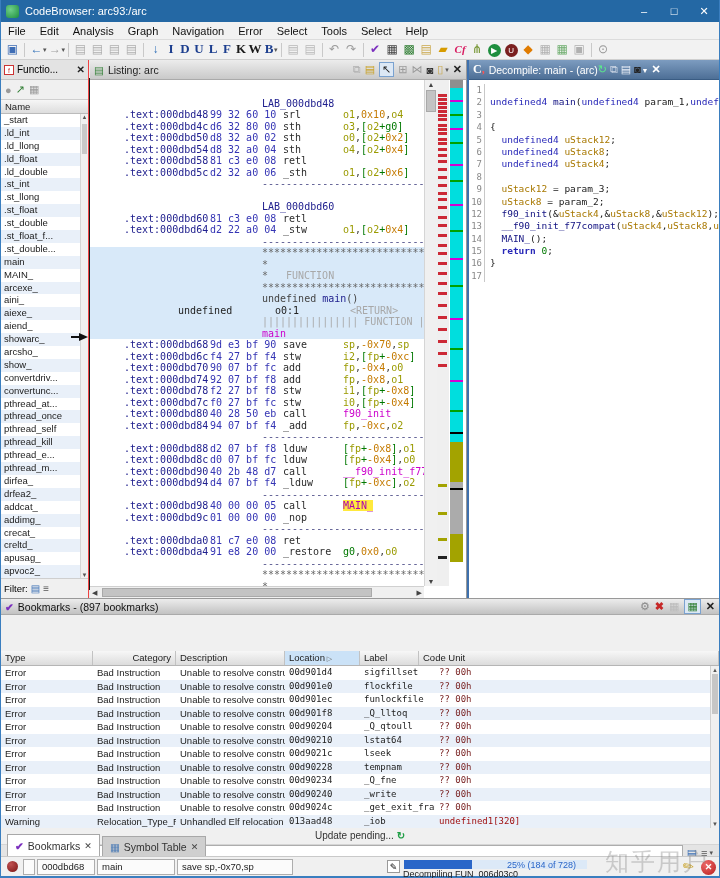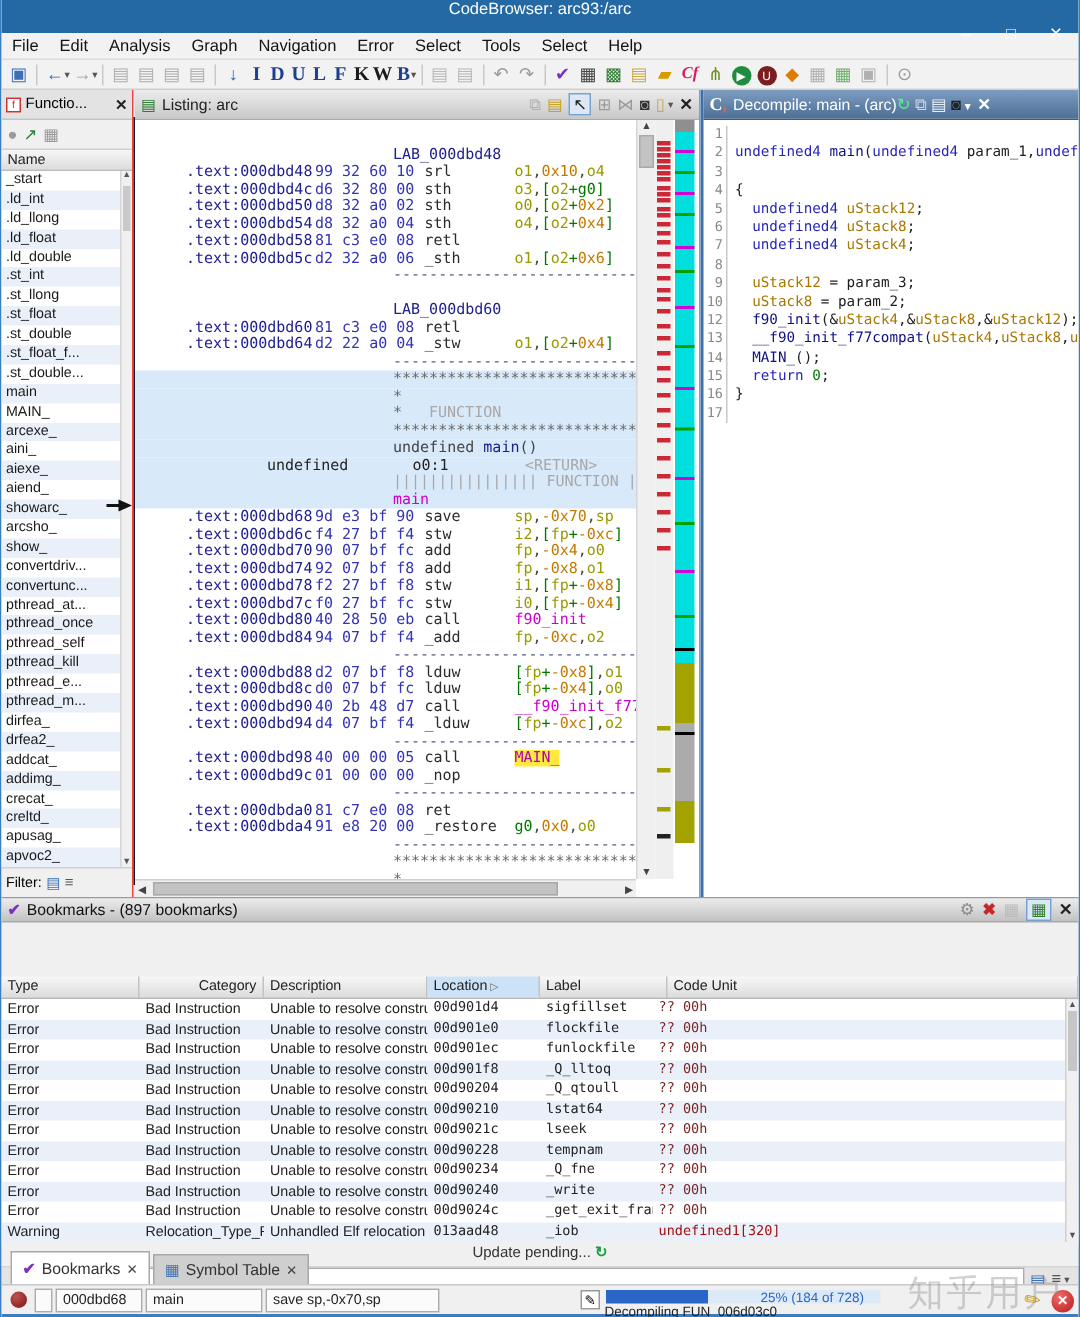--- a/index.html
+++ b/index.html
@@ -1,21 +1,21 @@
 <!DOCTYPE html>
 <html><head>
 <meta charset="utf-8">
 <style>
   html,body{margin:0;padding:0;background:#888;}
   *{box-sizing:border-box;}
   .window{position:relative;width:720px;height:878px;background:#f0f0f0;
     font-family:"Liberation Sans",sans-serif;overflow:hidden;
     border-left:1px solid #3a7ebf;border-right:1px solid #3a7ebf;}
   
-  .titlebar{height:22px;background:#2468a4;color:#fff;display:flex;align-items:center;font-size:11px;flex-direction:column;}
+  .titlebar{height:22px;background:#2468a4;color:#fff;display:flex;align-items:center;font-size:11px;}
   .app-icon{width:13px;height:13px;margin:0 6px 0 5px;border-radius:3px;
     background:radial-gradient(circle at 35% 35%,#6fd08a,#1e8e3e);}
   .tb-btns{margin-left:auto;display:flex;height:22px;}
   .tb-btn{width:30px;text-align:center;line-height:22px;font-size:11px;color:#fff;}
   
   .menubar{height:18px;background:#f2f2f2;border-bottom:1px solid #dcdcdc;display:flex;align-items:center;font-size:11px;color:#111;}
   .menu-item{padding:0 7px;height:18px;line-height:18px;}
   
   .toolbar{height:20px;background:#f2f2f2;border-bottom:1px solid #cfcfcf;display:flex;align-items:center;padding-left:3px;}
   .tbi{display:inline-block;width:17px;height:17px;line-height:16px;text-align:center;font-size:12px;position:relative;}
@@ -430,21 +430,21 @@
           <div class="dl"><span class="dln">4</span><span><i class="d-p" style="font-style: normal;">{</i></span></div>
           <div class="dl"><span class="dln">5</span><span><i class="d-p" style="font-style: normal;">  </i><i class="d-t" style="font-style: normal;">undefined4</i><i class="d-p" style="font-style: normal;"> </i><i class="d-v" style="font-style: normal;">uStack12</i><i class="d-p" style="font-style: normal;">;</i></span></div>
           <div class="dl"><span class="dln">6</span><span><i class="d-p" style="font-style: normal;">  </i><i class="d-t" style="font-style: normal;">undefined4</i><i class="d-p" style="font-style: normal;"> </i><i class="d-v" style="font-style: normal;">uStack8</i><i class="d-p" style="font-style: normal;">;</i></span></div>
           <div class="dl"><span class="dln">7</span><span><i class="d-p" style="font-style: normal;">  </i><i class="d-t" style="font-style: normal;">undefined4</i><i class="d-p" style="font-style: normal;"> </i><i class="d-v" style="font-style: normal;">uStack4</i><i class="d-p" style="font-style: normal;">;</i></span></div>
           <div class="dl"><span class="dln">8</span><span></span></div>
           <div class="dl"><span class="dln">9</span><span><i class="d-p" style="font-style: normal;">  </i><i class="d-v" style="font-style: normal;">uStack12</i><i class="d-p" style="font-style: normal;"> = </i><i class="d-p" style="font-style: normal;">param_3</i><i class="d-p" style="font-style: normal;">;</i></span></div>
           <div class="dl"><span class="dln">10</span><span><i class="d-p" style="font-style: normal;">  </i><i class="d-v" style="font-style: normal;">uStack8</i><i class="d-p" style="font-style: normal;"> = </i><i class="d-p" style="font-style: normal;">param_2</i><i class="d-p" style="font-style: normal;">;</i></span></div>
           <div class="dl"><span class="dln">12</span><span><i class="d-p" style="font-style: normal;">  </i><i class="d-f" style="font-style: normal;">f90_init</i><i class="d-p" style="font-style: normal;">(&amp;</i><i class="d-v" style="font-style: normal;">uStack4</i><i class="d-p" style="font-style: normal;">,&amp;</i><i class="d-v" style="font-style: normal;">uStack8</i><i class="d-p" style="font-style: normal;">,&amp;</i><i class="d-v" style="font-style: normal;">uStack12</i><i class="d-p" style="font-style: normal;">);</i></span></div>
           <div class="dl"><span class="dln">13</span><span><i class="d-p" style="font-style: normal;">  </i><i class="d-f" style="font-style: normal;">__f90_init_f77compat</i><i class="d-p" style="font-style: normal;">(</i><i class="d-v" style="font-style: normal;">uStack4</i><i class="d-p" style="font-style: normal;">,</i><i class="d-v" style="font-style: normal;">uStack8</i><i class="d-p" style="font-style: normal;">,</i><i class="d-v" style="font-style: normal;">uStack12</i></span></div>
           <div class="dl"><span class="dln">14</span><span><i class="d-p" style="font-style: normal;">  </i><i class="d-f" style="font-style: normal;">MAIN_</i><i class="d-p" style="font-style: normal;">();</i></span></div>
-          <div class="dl"><span class="dln">15</span><span><i class="d-p" style="font-style: normal;">  </i><i class="d-k" style="font-style: normal;">return</i><i class="d-p" style="font-style: normal;"> </i><i class="d-n" style="font-style: normal;">0</i><i class="d-p" style="font-style: normal;">;</i></span></div>
+          <div class="dl"><span class="dln">15</span><span><i class="d-p" style="font-style: normal;">  </i><i class="d-k" style="font-style: normal; font-weight: bold;">return</i><i class="d-p" style="font-style: normal;"> </i><i class="d-n" style="font-style: normal;">0</i><i class="d-p" style="font-style: normal;">;</i></span></div>
           <div class="dl"><span class="dln">16</span><span><i class="d-p" style="font-style: normal;">}</i></span></div>
           <div class="dl"><span class="dln">17</span><span></span></div>
         </div>
     </div>
   </div>
 
   <div class="bookmarks">
     <div class="bhead">
       <span style="color:#7b2fbe;font-weight:bold;margin-right:4px">✔</span>
       <span>Bookmarks - (897 bookmarks)</span>
@@ -455,21 +455,21 @@
         <span class="hic pressed" style="color:#2e7d32">▦</span>
         <span class="hic" style="color:#222;font-weight:bold">✕</span>
       </span>
     </div>
     <div class="btable">
       <div class="bcolhead" id="bcolhead">
           <div class="bch" style="width: 92px;">Type</div>
           <div class="bch" style="width: 83px; text-align: right;">Category</div>
           <div class="bch" style="width: 109px;">Description</div>
           <div class="bch sorted" style="width: 75px;">Location<span style="font-size: 7px; color: rgb(102, 102, 102);"> ▷</span></div>
-          <div class="bch" style="width: 85px;">Label</div>
+          <div class="bch" style="width: 59px;">Label</div>
           <div class="bch" style="flex: 1 1 0%;">Code Unit</div>
         </div>
       <div class="brows" id="brows">
 
       <div class="brow">
             <div class="bcell" style="width: 92px;">Error</div>
             <div class="bcell" style="width: 83px;">Bad Instruction</div>
             <div class="bcell" style="width: 109px;">Unable to resolve constructor at 00d...</div>
             <div class="bcell mono" style="width: 75px;">00d901d4</div>
             <div class="bcell mono" style="width: 75px;">sigfillset</div>

